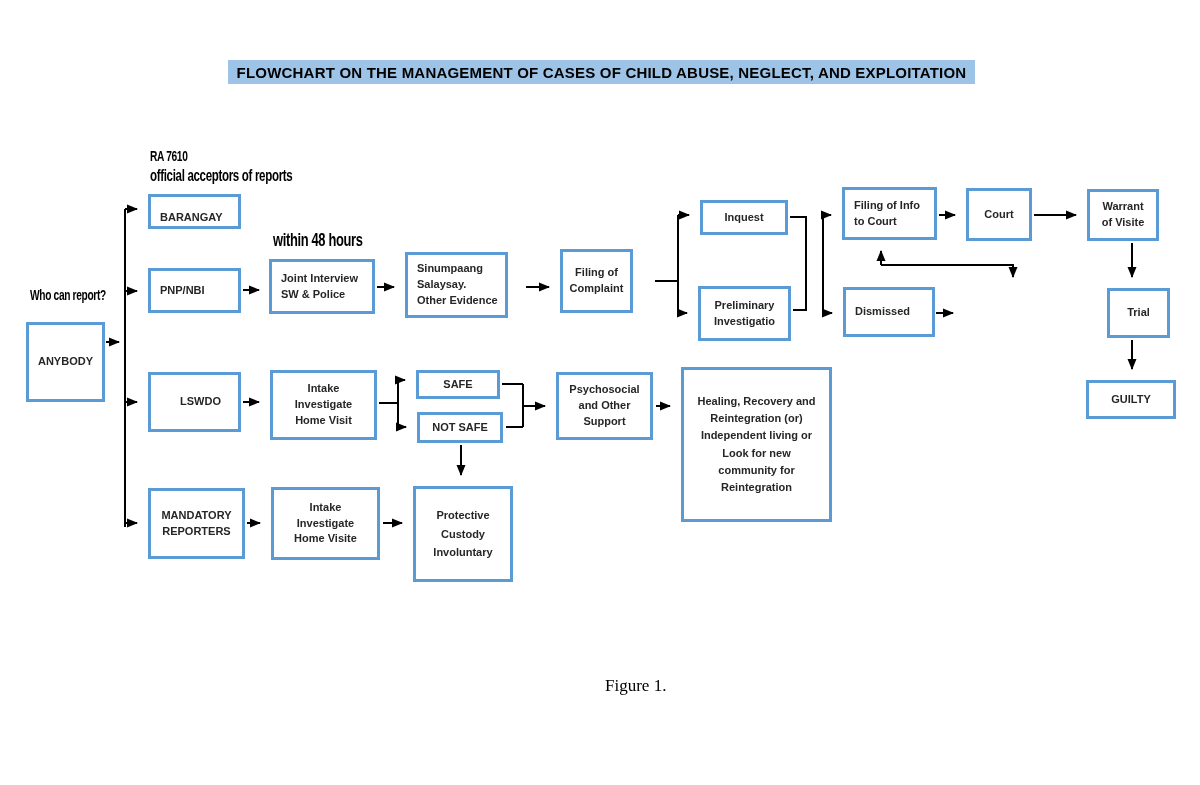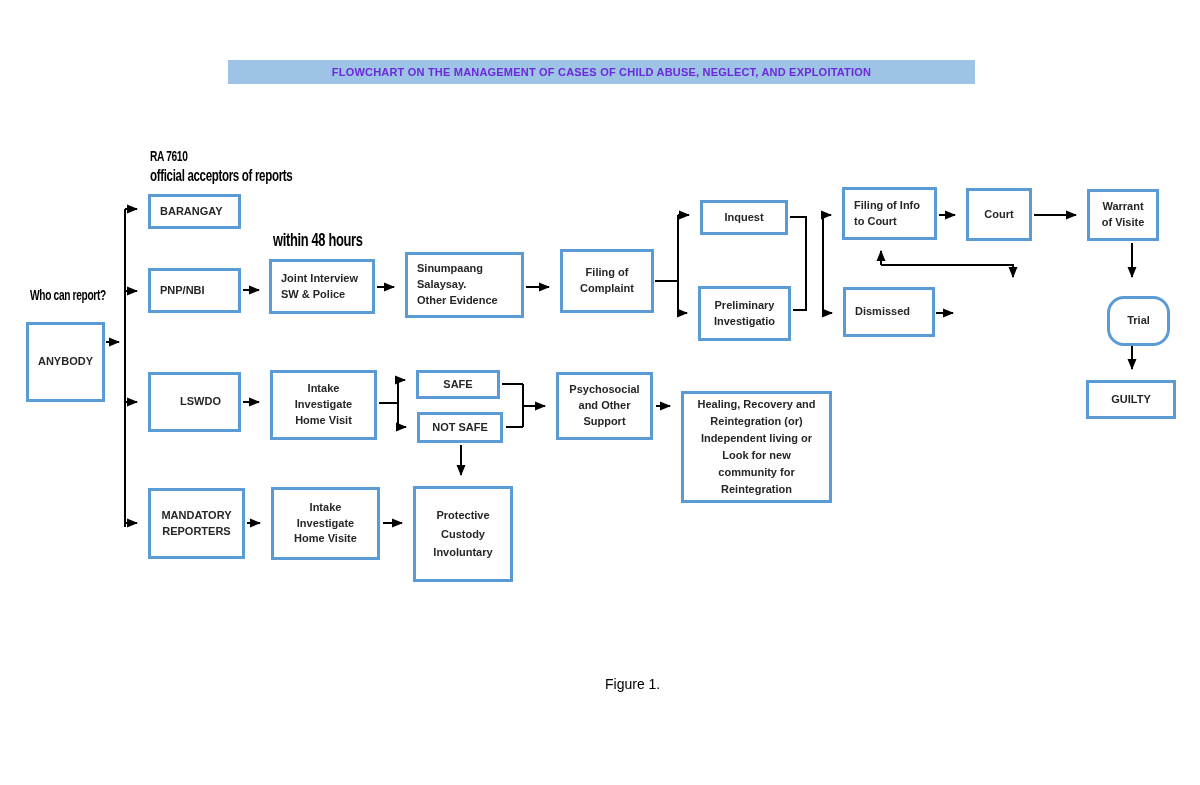--- a/index.html
+++ b/index.html
@@ -12,37 +12,37 @@
   #canvas{
     position:relative;width:1200px;height:785px;background:#ffffff;overflow:hidden;
     font-family:"Liberation Sans",sans-serif;
   }
   #connector-layer{position:absolute;left:0;top:0;width:1200px;height:785px;}
   #connector-layer path{stroke:var(--connector);stroke-width:2;fill:none;}
   #connector-layer .ah{fill:var(--connector);stroke:none;}
   .title-bar{
     position:absolute;left:228px;top:60px;width:747px;height:24px;
     background:var(--title-bg);display:flex;align-items:center;justify-content:center;
-    font-weight:bold;font-size:11px;color:#6d28d9;letter-spacing:.2px;
+    font-weight:bold;font-size:15px;color:#000000;letter-spacing:.2px;
   }
   .node{
     position:absolute;box-sizing:border-box;border:3px solid var(--box-border);
     background:#fff;display:flex;align-items:center;justify-content:center;
     text-align:center;font-weight:bold;font-size:11px;line-height:1.45;
     color:var(--text);white-space:pre-line;
   }
   .node.la{justify-content:flex-start;text-align:left;padding-left:9px;padding-right:4px;}
   .cond{
     position:absolute;font-weight:bold;color:#000;
     transform:scaleX(.68);transform-origin:0 50%;letter-spacing:-.5px;white-space:nowrap;
   }
   .cond .l2{display:block;font-size:17px;}
   .caption{
-    position:absolute;left:605px;top:676px;font-size:14px;color:#000;
-    font-family:Liberation Sans, sans-serif;
+    position:absolute;left:605px;top:676px;font-size:17px;color:#000;
+    font-family:Liberation Serif, serif;
   }
 </style>
 </head>
 <body>
 
 <div id="canvas">
 
   <svg id="connector-layer" width="1200" height="785" viewBox="0 0 1200 785" xmlns="http://www.w3.org/2000/svg">
     <defs>
       <marker id="ah" markerUnits="userSpaceOnUse" markerWidth="11" markerHeight="10" viewBox="0 0 11 10" refX="10" refY="5" orient="auto">
@@ -101,72 +101,72 @@
     <span style="display:block;">RA 7610</span>
     <span class="l2">official acceptors of reports</span>
   </div>
 
   <div class="cond" style="left:30px;top:286px;font-size:15px;">Who can report?</div>
 
   <div class="cond" style="left:273px;top:229px;font-size:19px;">within 48 hours</div>
 
   <div class="node" style="left:26px;top:322px;width:79px;height:80px;"><span>ANYBODY</span></div>
 
-  <div class="node la" style="left:148px;top:194px;width:93px;height:35px;"><span>BARANGAY</span></div>
+  <div class="node la" style="left:148px;top:194px;width:93px;height:35px;align-items:flex-end;"><span>BARANGAY</span></div>
 
   <div class="node la" style="left:148px;top:268px;width:93px;height:45px;"><span>PNP/NBI</span></div>
 
   <div class="node" style="left:148px;top:372px;width:93px;height:60px;padding-left:12px;"><span>LSWDO</span></div>
 
   <div class="node" style="left:148px;top:488px;width:97px;height:71px;"><span>MANDATORY
 REPORTERS</span></div>
 
   <div class="node la" style="left:269px;top:259px;width:106px;height:55px;"><span>Joint Interview
 SW &amp; Police</span></div>
 
-  <div class="node la" style="left:405px;top:252px;width:119px;height:66px;"><span>Sinumpaang
+  <div class="node la" style="left:405px;top:252px;width:103px;height:66px;"><span>Sinumpaang
 Salaysay.
 Other Evidence</span></div>
 
-  <div class="node" style="left:560px;top:249px;width:94px;height:64px;"><span>Filing of
+  <div class="node" style="left:560px;top:249px;width:73px;height:64px;"><span>Filing of
 Complaint</span></div>
 
   <div class="node" style="left:700px;top:200px;width:88px;height:35px;"><span>Inquest</span></div>
 
   <div class="node" style="left:698px;top:286px;width:93px;height:55px;"><span>Preliminary
 Investigatio</span></div>
 
   <div class="node la" style="left:842px;top:187px;width:95px;height:53px;"><span>Filing of Info
 to Court</span></div>
 
   <div class="node la" style="left:843px;top:287px;width:92px;height:50px;"><span>Dismissed</span></div>
 
   <div class="node" style="left:966px;top:188px;width:66px;height:53px;"><span>Court</span></div>
 
   <div class="node" style="left:1087px;top:189px;width:72px;height:52px;"><span>Warrant
 of Visite</span></div>
 
 
-  <div class="node" style="left:1107px;top:296px;width:63px;height:50px;border-radius:17px;"><span>Trial</span></div>
+  <div class="node" style="left:1107px;top:288px;width:63px;height:50px;"><span>Trial</span></div>
 
   <div class="node" style="left:1086px;top:380px;width:90px;height:39px;"><span>GUILTY</span></div>
 
   <div class="node" style="left:270px;top:370px;width:107px;height:70px;"><span>Intake
 Investigate
 Home Visit</span></div>
 
   <div class="node" style="left:416px;top:370px;width:84px;height:29px;"><span>SAFE</span></div>
 
   <div class="node" style="left:417px;top:412px;width:86px;height:31px;"><span>NOT SAFE</span></div>
 
   <div class="node" style="left:556px;top:372px;width:97px;height:68px;"><span>Psychosocial
 and Other
 Support</span></div>
 
-  <div class="node" style="left:681px;top:367px;width:151px;height:112px;line-height:1.55;margin-top:24px;"><span>Healing, Recovery and
+  <div class="node" style="left:681px;top:367px;width:151px;height:155px;line-height:1.55;"><span>Healing, Recovery and
 Reintegration (or)
 Independent living or
 Look for new
 community for
 Reintegration</span></div>
 
   <div class="node" style="left:271px;top:487px;width:109px;height:73px;"><span>Intake
 Investigate
 Home Visite</span></div>
 

